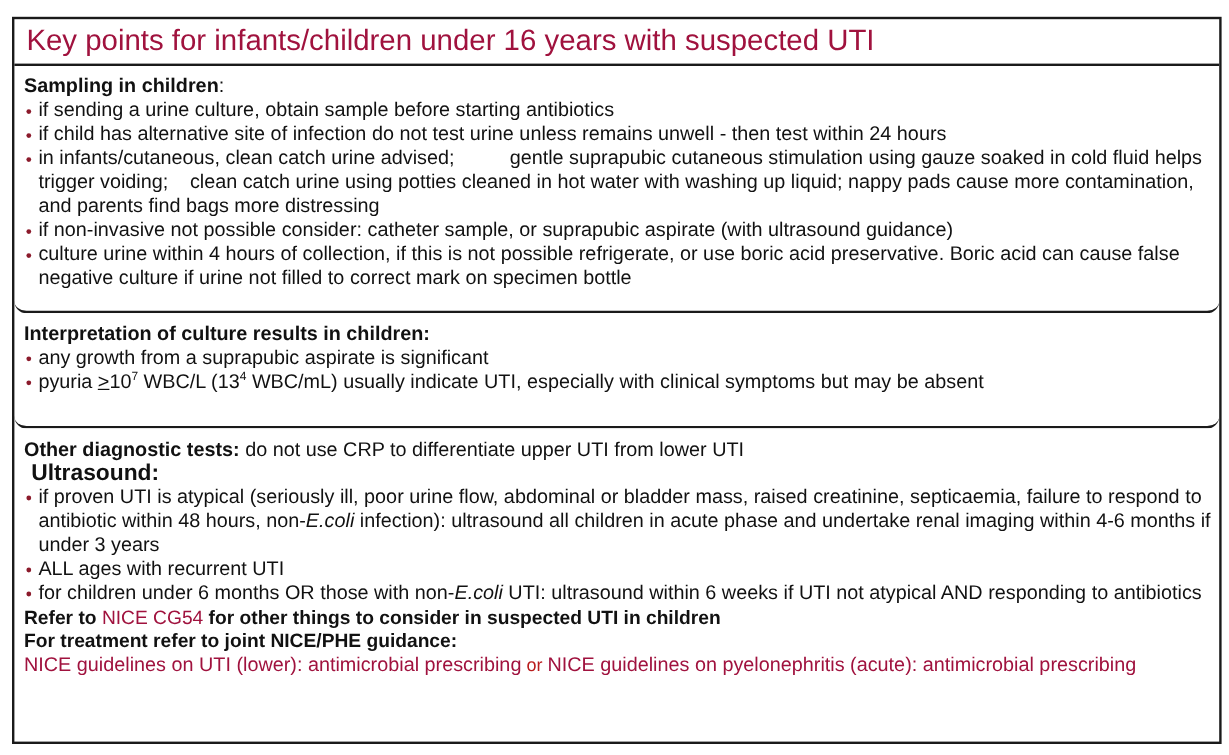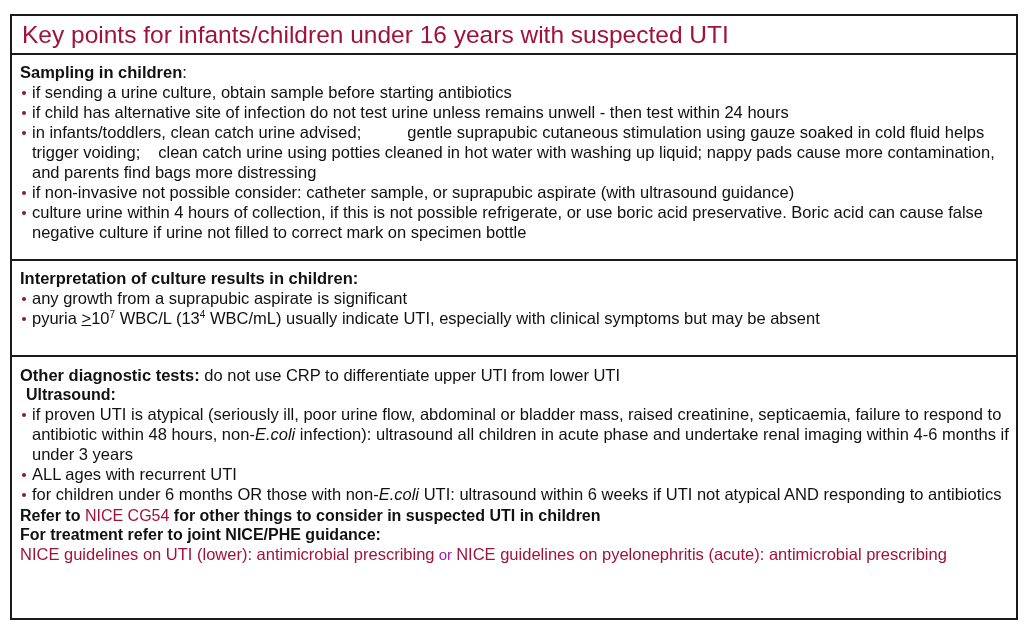--- a/index.html
+++ b/index.html
@@ -7,55 +7,55 @@
   body { font-family: "Liberation Sans", sans-serif; color: #111111; }
   .doc {
     position: absolute; left: 10px; top: 14px; width: 1008px; height: 606px;
     border: 2px solid #1a1a1a;
   }
   .title {
     height: 39px; border-bottom: 2px solid #1a1a1a;
     padding: 4px 10px 0 10px;
     font-size: 24.5px; color: #a0123e; line-height: 30px; white-space: nowrap;
   }
-  .section { border-bottom: 2px solid #1a1a1a; padding: 7px 1px 0 8px; }
+  .section { border-bottom: 2px solid #1a1a1a; padding: 7px 1px 0 8px; border-radius: 10px; }
   .sec1 { height: 206px; }
   .sec2 { height: 96px; }
   .sec3 { border-bottom: none; padding-top: 8px; }
   .heading { font-weight: bold; font-size: 16.5px; line-height: 20px; white-space: nowrap; }
   .heading .plain { font-weight: normal; }
-  .subheading { font-weight: bold; font-size: 16px; line-height: 19px; padding-left: 6px; }
+  .subheading { font-weight: bold; font-size: 19px; line-height: 19px; padding-left: 6px; }
   ul { list-style: none; }
   li { position: relative; padding-left: 12px; font-size: 16.5px; line-height: 20px; }
   li::before {
     content: ""; position: absolute; left: 2px; top: 9px; width: 4px; height: 4px;
     border-radius: 50%; background: #8b1a2b;
   }
   .sp { display: inline-block; width: 46px; }
   .sp2 { display: inline-block; width: 18px; }
   sup { font-size: 10px; vertical-align: 6px; line-height: 0; }
   .ul-ge { text-decoration: underline; }
   .link { color: #a0123e; }
   .bold-line { font-weight: bold; font-size: 16px; line-height: 19px; margin-top: 2px; }
   .bold-line .link { font-weight: normal; }
   .refs { font-size: 16.5px; line-height: 20px; }
-  .refs .or { color: #a21caf; font-size: 15px; }
+  .refs .or { color: #b91c1c; font-size: 15px; }
 </style>
 </head>
 <body>
 
 <div class="doc">
   <div class="title">Key points for infants/children under 16 years with suspected UTI</div>
 
   <div class="section sec1">
     <div class="heading"><span>Sampling in children</span><span class="plain">:</span></div>
     <ul>
       <li>if sending a urine culture, obtain sample before starting antibiotics</li>
       <li>if child has alternative site of infection do not test urine unless remains unwell - then test within 24 hours</li>
-      <li><span>in infants/toddlers, clean catch urine advised;</span><span class="sp"></span><span>gentle suprapubic cutaneous stimulation using gauze soaked in cold fluid helps trigger voiding;</span><span class="sp2"></span><span>clean catch urine using potties cleaned in hot water with washing up liquid; nappy pads cause more contamination, and parents find bags more distressing</span></li>
+      <li><span>in infants/cutaneous, clean catch urine advised;</span><span class="sp"></span><span>gentle suprapubic cutaneous stimulation using gauze soaked in cold fluid helps trigger voiding;</span><span class="sp2"></span><span>clean catch urine using potties cleaned in hot water with washing up liquid; nappy pads cause more contamination, and parents find bags more distressing</span></li>
       <li>if non-invasive not possible consider: catheter sample, or suprapubic aspirate (with ultrasound guidance)</li>
       <li>culture urine within 4 hours of collection, if this is not possible refrigerate, or use boric acid preservative. Boric acid can cause false negative culture if urine not filled to correct mark on specimen bottle</li>
     </ul>
   </div>
 
   <div class="section sec2">
     <div class="heading">Interpretation of culture results in children:</div>
     <ul>
       <li>any growth from a suprapubic aspirate is significant</li>
       <li><span>pyuria </span><span class="ul-ge">&gt;</span><span>10</span><sup>7</sup><span> WBC/L (13</span><sup>4</sup><span> WBC/mL) usually indicate UTI, especially with clinical symptoms but may be absent</span></li>

